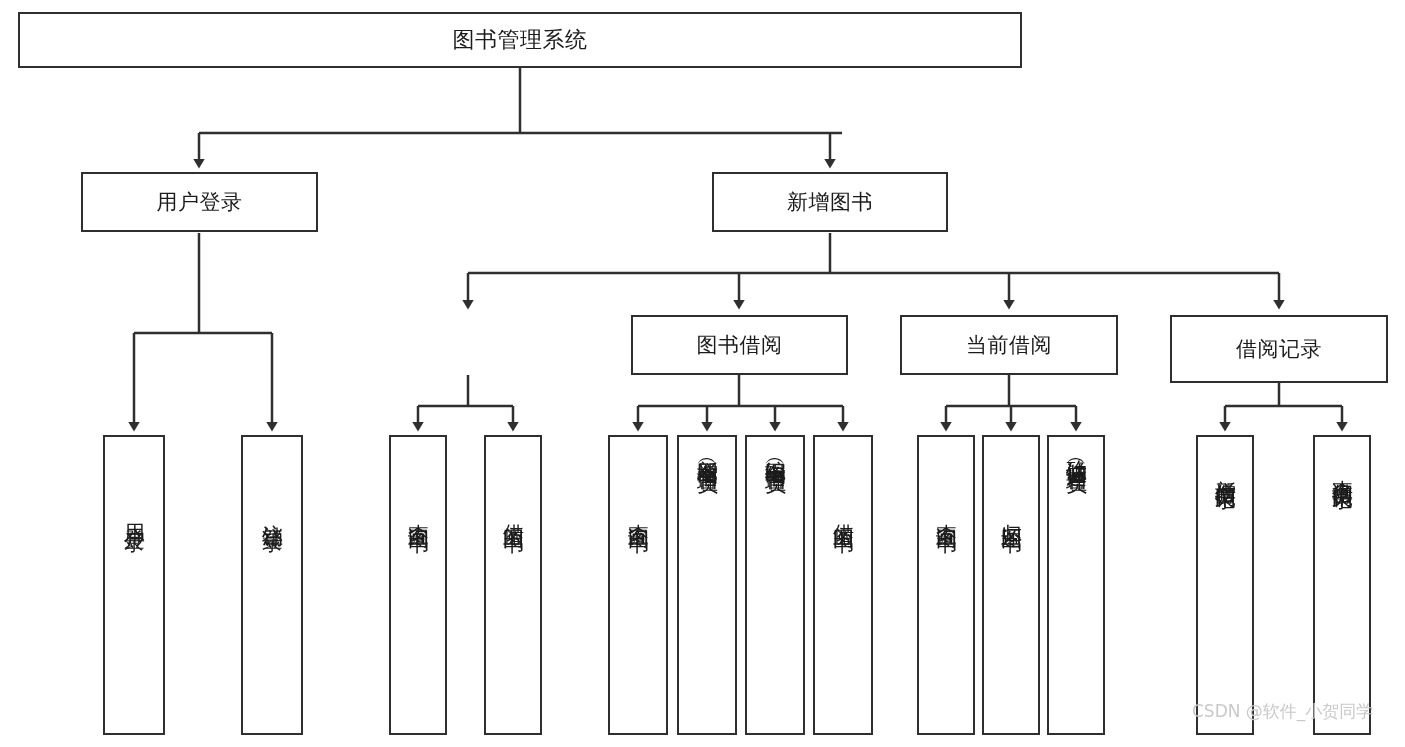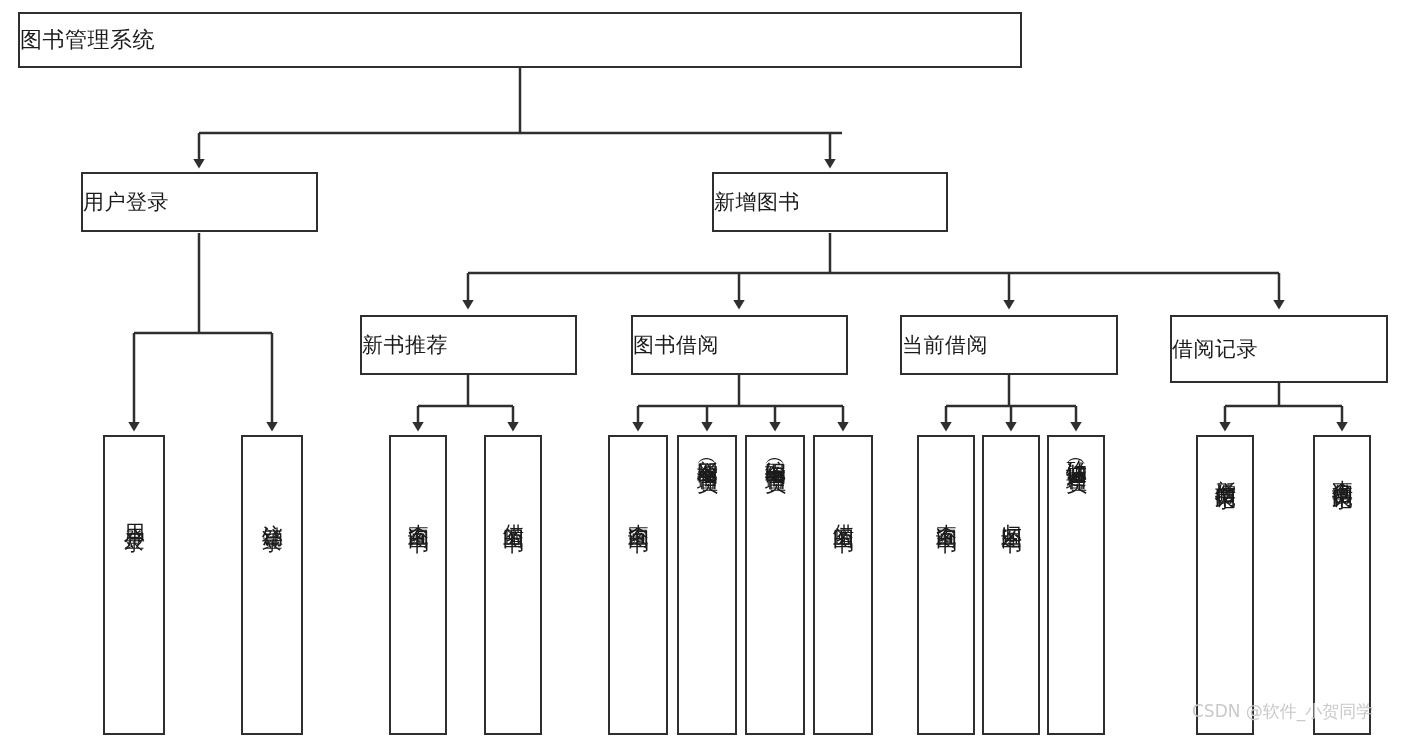--- a/index.html
+++ b/index.html
@@ -26,21 +26,21 @@
     height: 747px;
     pointer-events: none;
   }
   .node {
     position: absolute;
     box-sizing: border-box;
     border: 2px solid #2f2f2f;
     background: #ffffff;
     display: flex;
     align-items: center;
-    justify-content: flex-start;
+    justify-content: center;
     color: #1b1b1b;
   }
   .node-label {
     display: block;
     text-align: center;
     letter-spacing: 0.5px;
     line-height: 1.15;
   }
   
   .node.horiz .node-label {
@@ -135,23 +135,20 @@
   </div>
 
   <div class="node horiz" style="left:81px; top:172px; width:237px; height:60px;">
     <span class="node-label">用户登录</span>
   </div>
 
   <div class="node horiz" style="left:712px; top:172px; width:236px; height:60px;">
     <span class="node-label">新增图书</span>
   </div>
 
-  <div class="node horiz" style="left:360px; top:315px; width:217px; height:60px;">
-    <span class="node-label">新书推荐</span>
-  </div>
 
   <div class="node horiz" style="left:631px; top:315px; width:217px; height:60px;">
     <span class="node-label">图书借阅</span>
   </div>
 
   <div class="node horiz" style="left:900px; top:315px; width:218px; height:60px;">
     <span class="node-label">当前借阅</span>
   </div>
 
   <div class="node horiz" style="left:1170px; top:315px; width:218px; height:68px;">

